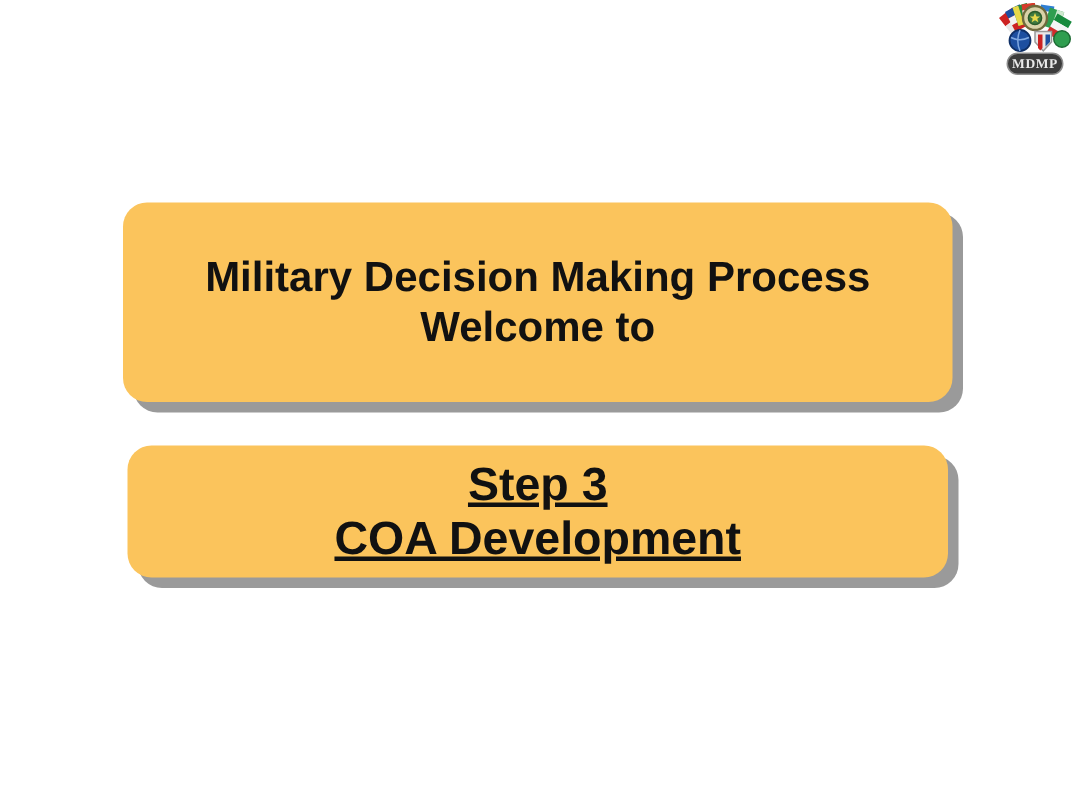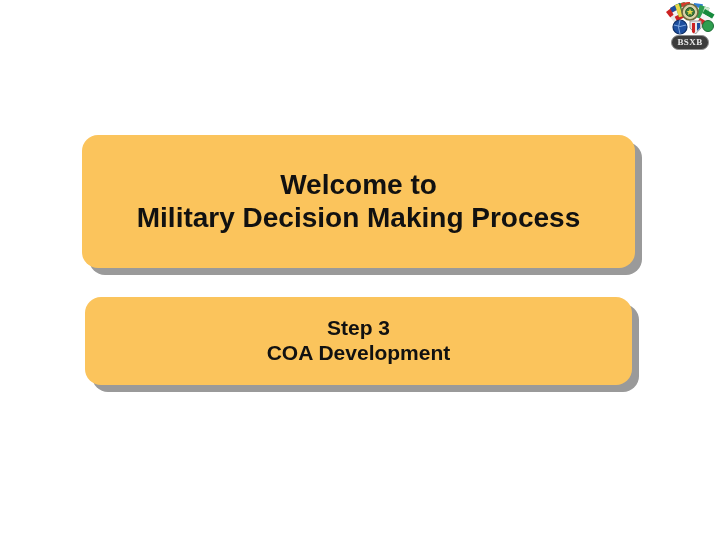--- a/index.html
+++ b/index.html
@@ -85,21 +85,21 @@
     top: 297px;
     width: 547px;
     height: 88px;
   }
   .box-line {
     display: block;
     white-space: nowrap;
     line-height: 1.17;
   }
   .t-28 { font-size: 28px; }
-  .t-27 { font-size: 21px; }
+  .t-27 { font-size: 31px; text-decoration: underline; }
 </style>
 </head>
 <body>
 
 <div class="slide">
 
   <div class="logo-block">
     <svg class="logo-emblem" viewBox="0 0 52 36">
 
       <g transform="translate(2,10) rotate(-38)">
@@ -139,27 +139,27 @@
       <path d="M26 6.6 L27 9 L29.4 9 L27.5 10.5 L28.2 12.9 L26 11.5 L23.8 12.9 L24.5 10.5 L22.6 9 L25 9 Z" fill="#e8d84a"></path>
 
       <circle cx="16" cy="25" r="7" fill="#1d4fa0" stroke="#0e2f66" stroke-width="1.2"></circle>
       <path d="M10 23 q6 3 12 0 M16 18 q-3 7 0 14" stroke="#7fa8e0" stroke-width="1" fill="none"></path>
       <path d="M26 19 h11 v7 l-5.5 6 L26 26 Z" fill="#e8e8e8" stroke="#999999" stroke-width="1"></path>
       <path d="M28 21 h3 v9 l-1.5 1.6 L28 30 Z" fill="#cc2222"></path>
       <path d="M33 21 h3 v5 l-3 3 Z" fill="#1d4fa0"></path>
       <circle cx="44" cy="24" r="5.5" fill="#2f9e4f" stroke="#1d6b34" stroke-width="1"></circle>
     </svg>
     <div class="logo-badge">
-      <span>BSXB</span>
+      <span>MDMP</span>
     </div>
   </div>
 
   <div class="box" id="box-welcome">
+    <span class="box-line t-28">Military Decision Making Process</span>
     <span class="box-line t-28">Welcome to</span>
-    <span class="box-line t-28">Military Decision Making Process</span>
   </div>
 
   <div class="box" id="box-step">
     <span class="box-line t-27">Step 3</span>
     <span class="box-line t-27">COA Development</span>
   </div>
 
 </div>
 
 </body></html>

